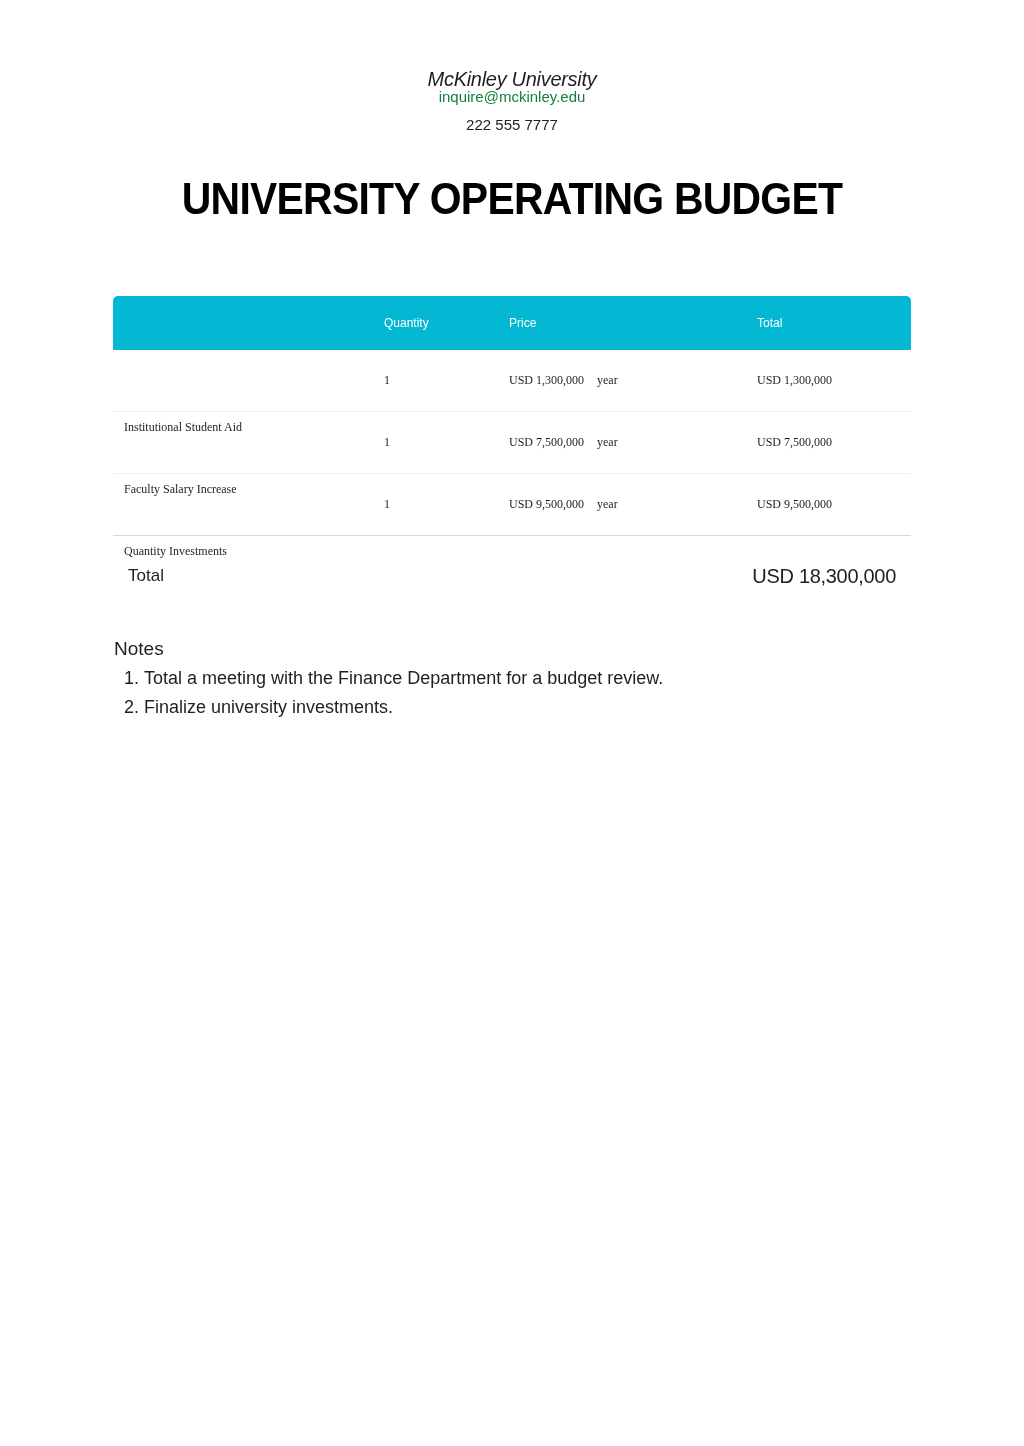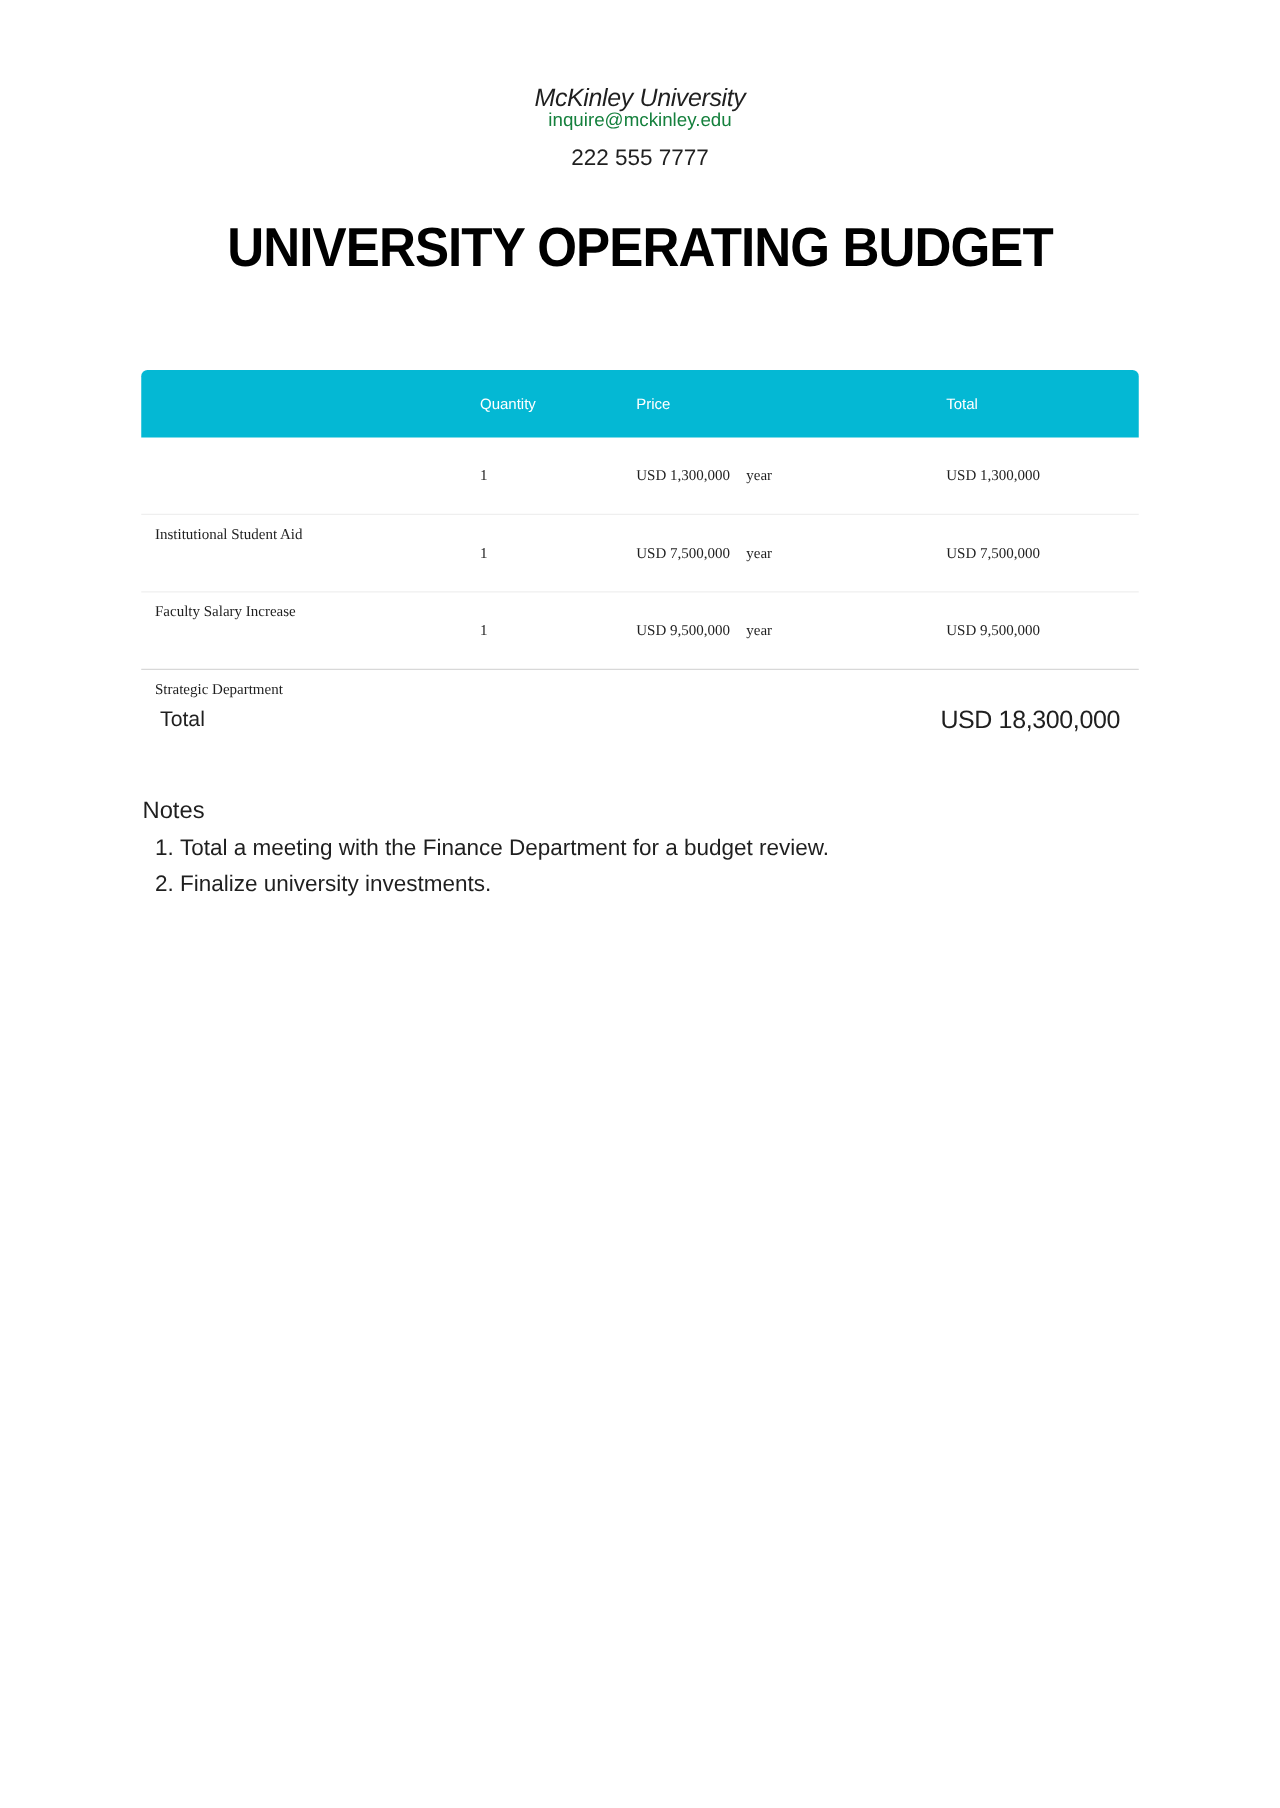--- a/index.html
+++ b/index.html
@@ -41,21 +41,21 @@
       text-align: center;
       font-size: 15px;
       color: #15803d;
     }
     .org-phone {
       position: absolute;
       top: 116px;
       left: 0;
       width: 1024px;
       text-align: center;
-      font-size: 18px;
+      font-size: 15px;
       color: #1f1f1f;
     }
     .doc-title {
       position: absolute;
       top: 174px;
       left: 0;
       width: 1024px;
       text-align: center;
       font-size: 44px;
       font-weight: 700;
@@ -173,21 +173,21 @@
 
   <div class="row">
     <span class="td col-desc">Faculty Salary Increase</span>
     <span class="td col-qty">1</span>
     <span class="td col-price">USD 7,500,000</span>
     <span class="td col-unit">year</span>
     <span class="td col-total">USD 7,500,000</span>
   </div>
 
   <div class="row last">
-    <span class="td col-desc">Strategic Department</span>
+    <span class="td col-desc">Quantity Investments</span>
     <span class="td col-qty">1</span>
     <span class="td col-price">USD 9,500,000</span>
     <span class="td col-unit">year</span>
     <span class="td col-total">USD 9,500,000</span>
   </div>
 
   <div class="total-row">
     <span class="total-label">Total</span>
     <span class="total-value">USD 18,300,000</span>
   </div>

